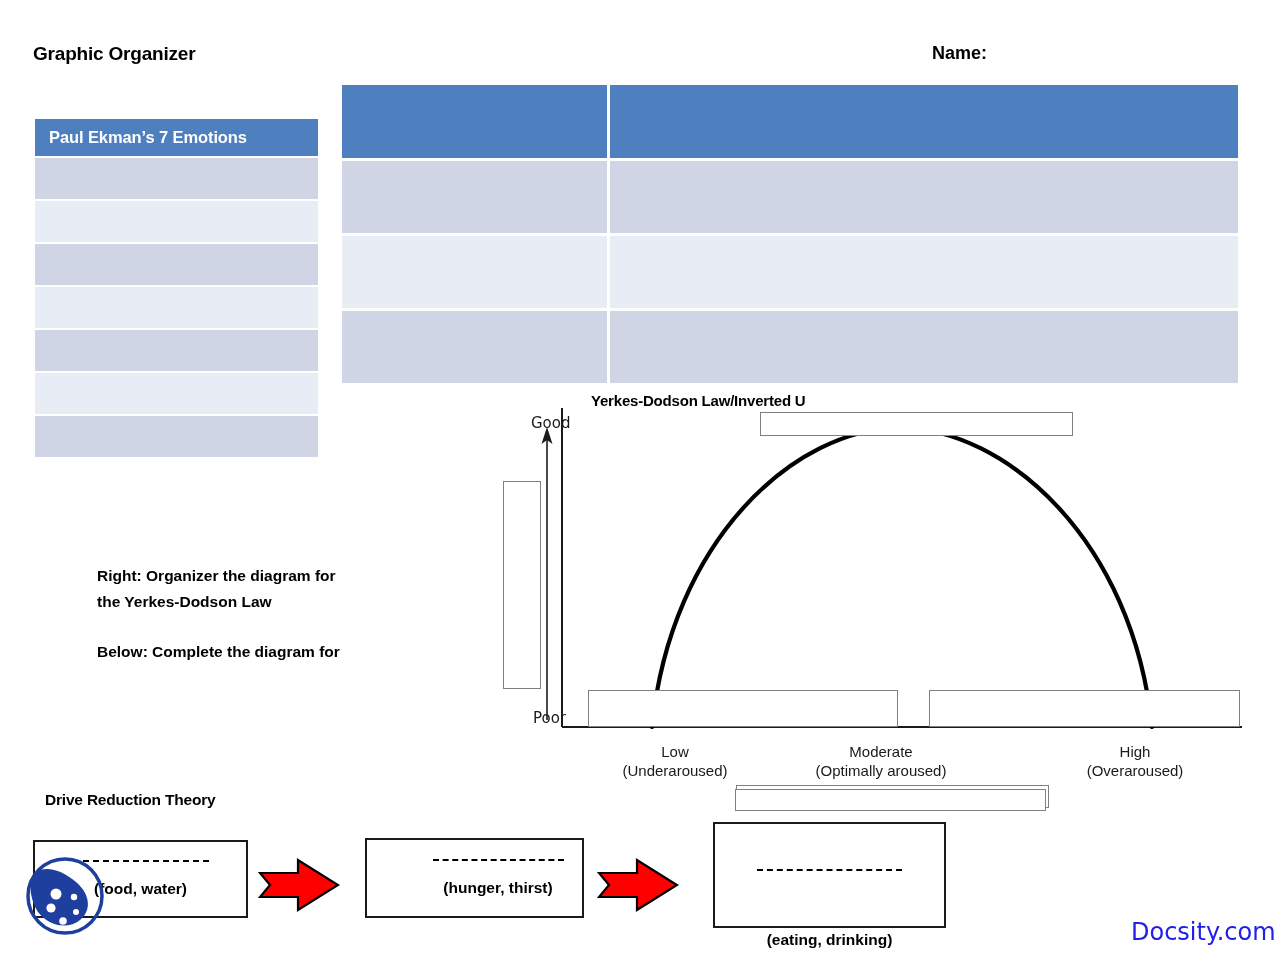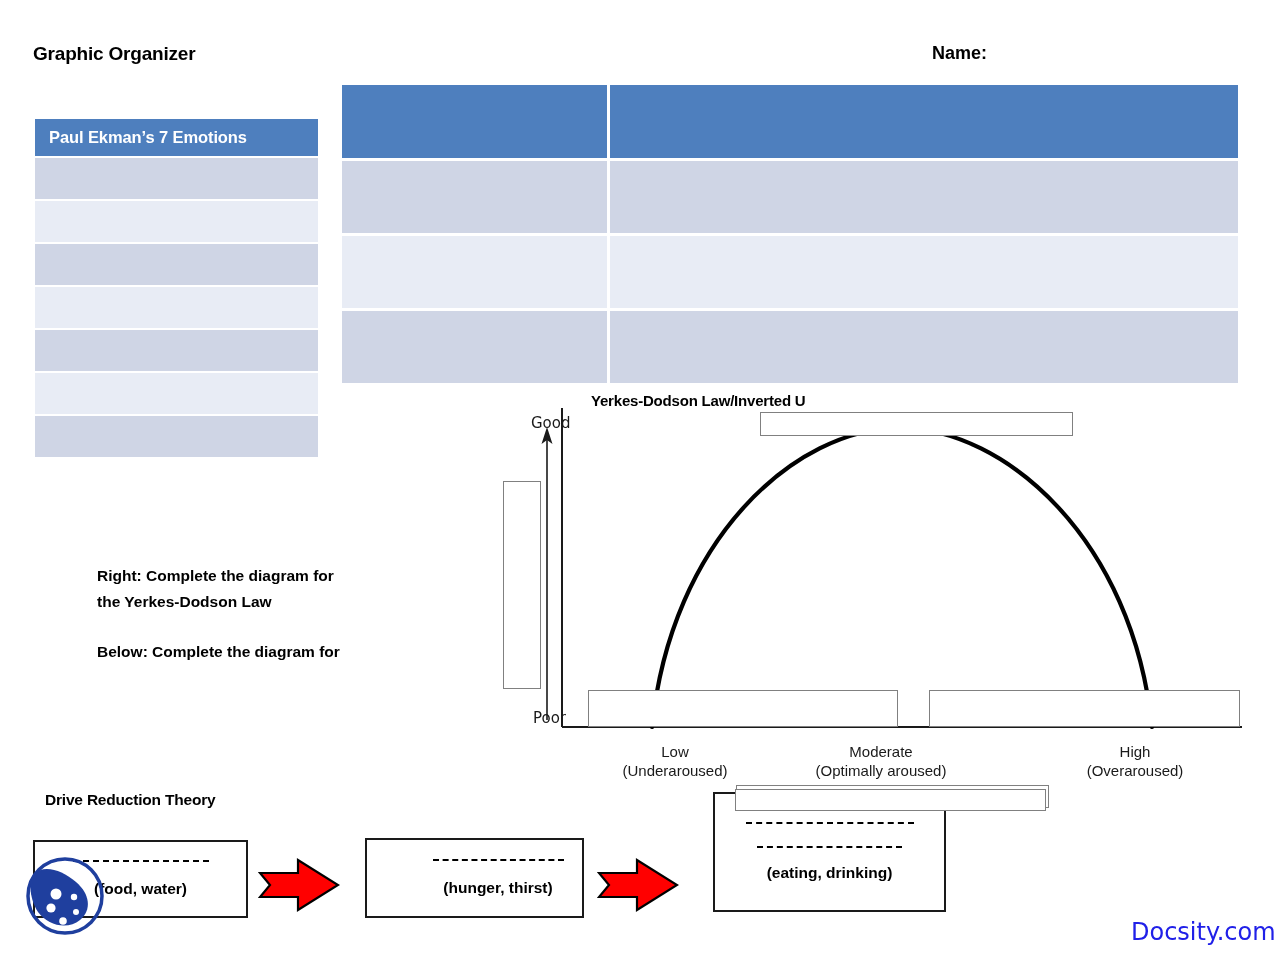--- a/index.html
+++ b/index.html
@@ -142,21 +142,21 @@
     background: #ffffff;
     border: 2px solid #1a1a1a;
     box-sizing: border-box;
     display: flex;
     flex-direction: column;
     justify-content: center;
     align-items: center;
   }
   #drt-box-1 { left: 33px;  top: 840px; width: 215px; height: 78px; }
   #drt-box-2 { left: 365px; top: 838px; width: 219px; height: 80px; padding-left: 47px; }
-  #drt-box-3 { left: 713px; top: 792px; width: 233px; height: 120px; }
+  #drt-box-3 { left: 713px; top: 822px; width: 233px; height: 106px; gap: 44px; }
 
   .blank-line {
     border-top: 2px dashed #000000;
     height: 0;
   }
   #drt-box-1 .blank-line { width: 136px; margin-bottom: 18px; }
   #drt-box-2 .blank-line { width: 131px; margin-bottom: 18px; }
   #drt-box-3 .bl-a { width: 168px; margin-bottom: 22px; }
   #drt-box-3 .bl-b { width: 145px; margin-bottom: 16px; }
 
@@ -211,21 +211,21 @@
     <div class="c1 row-light"></div>
     <div class="c2 row-light"></div>
   </div>
   <div class="trow body-row">
     <div class="c1 row-dark"></div>
     <div class="c2 row-dark"></div>
   </div>
 </div>
 
 <div class="abs" id="instructions">
-  <div>Right: Complete the diagram for</div>
+  <div>Right: Organizer the diagram for</div>
   <div>the Yerkes-Dodson Law</div>
   <div class="para2">Below: Complete the diagram for</div>
 </div>
 
 <div class="abs" id="yerkes">
 
   <div class="abs" id="yd-title">Yerkes-Dodson Law/Inverted U</div>
 
   <div class="abs yd-axis-text" id="yd-good">Good</div>
   <div class="abs yd-axis-text" id="yd-poor">Poor</div>

